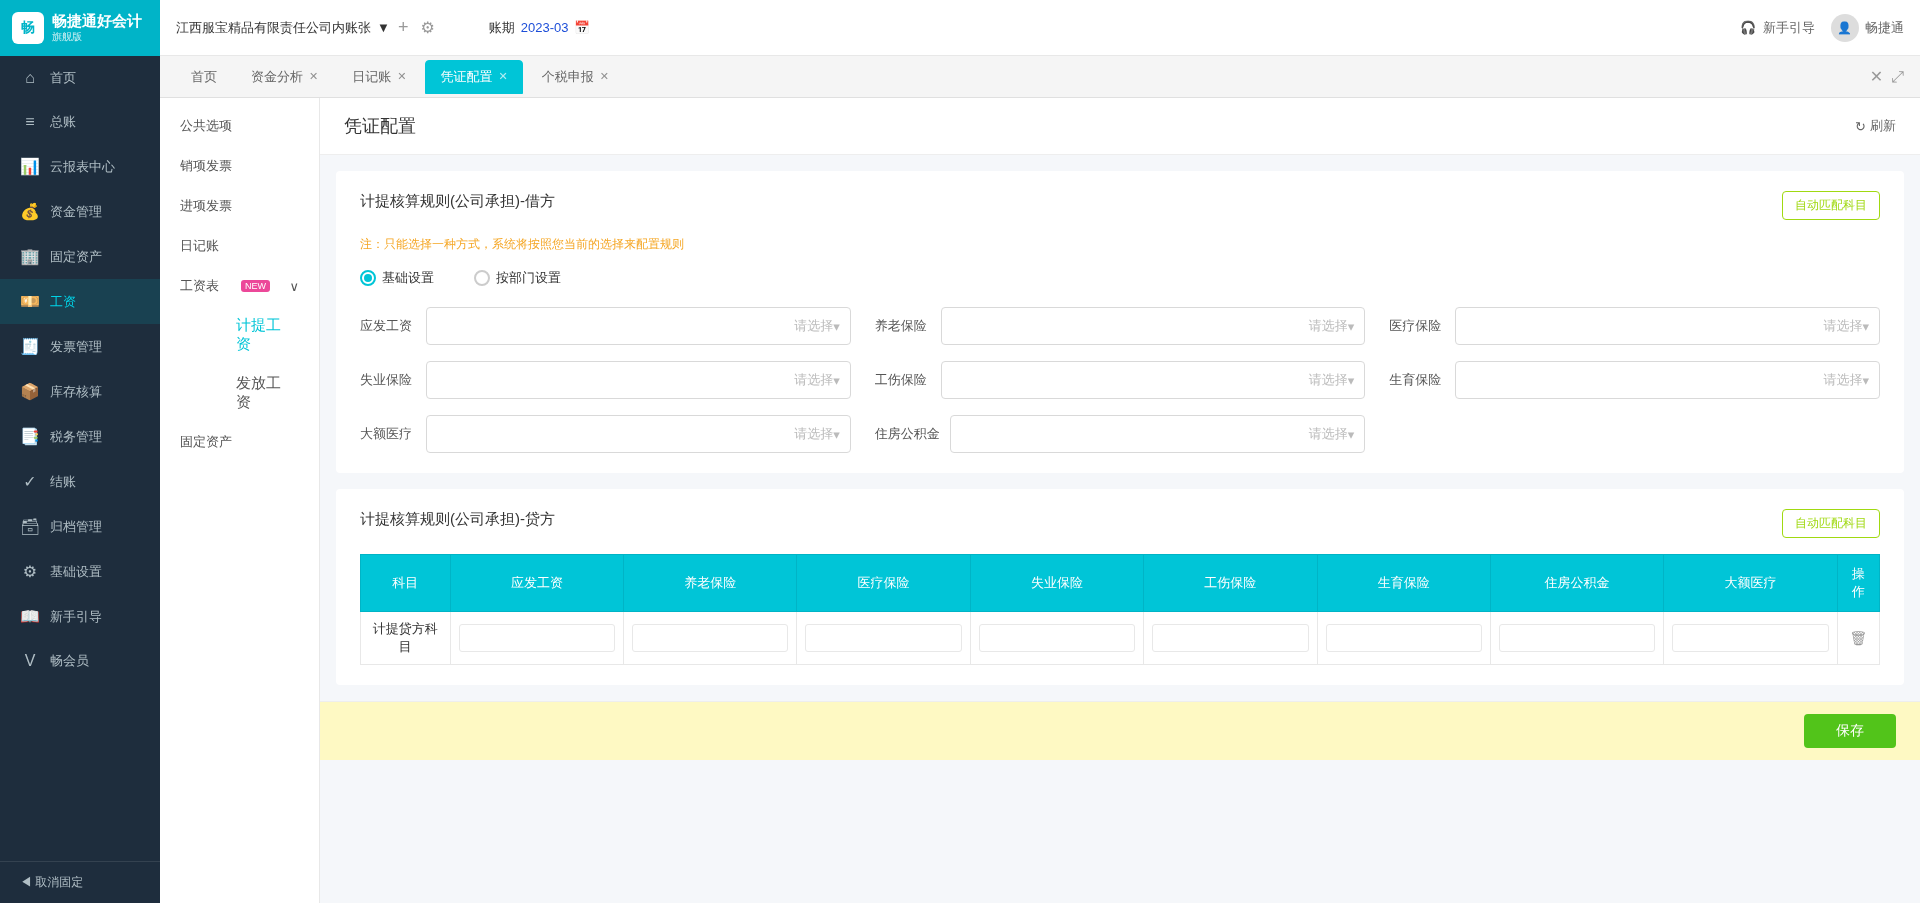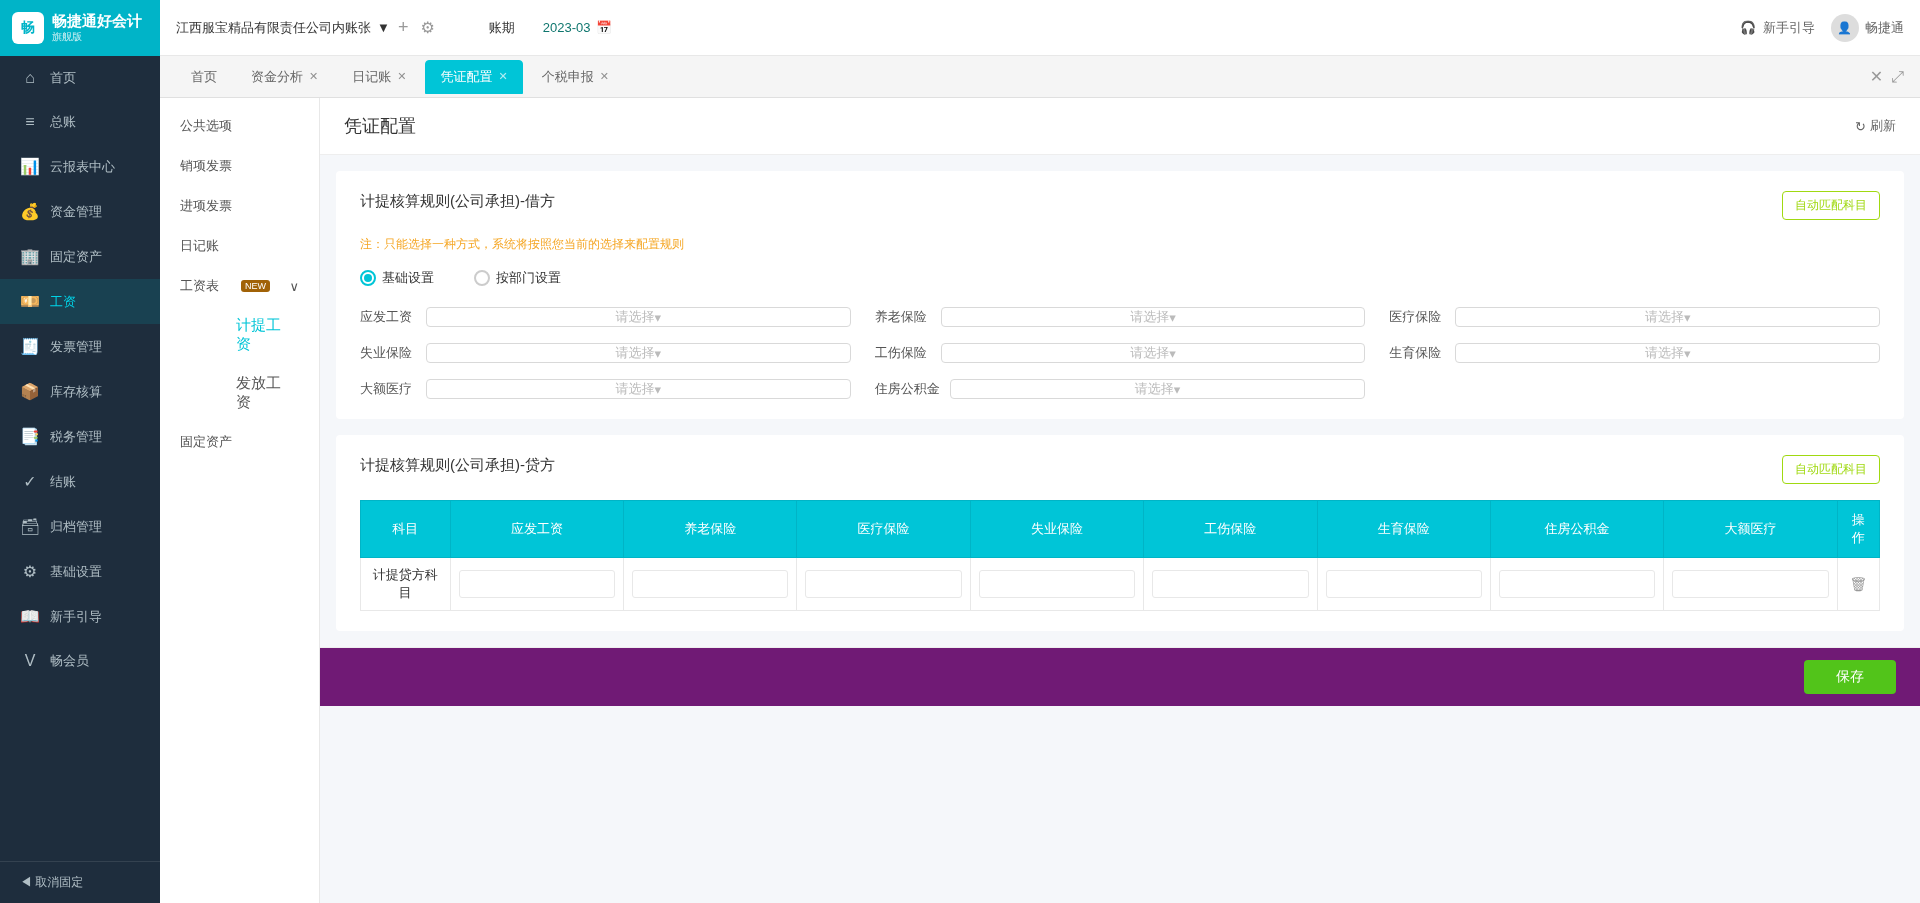--- a/index.html
+++ b/index.html
@@ -120,21 +120,21 @@
       display: flex; align-items: center; justify-content: space-between;
     }
     .left-nav-sub {
       padding: 10px 28px;
       color: #555;
       cursor: pointer;
       font-size: 15px;
       margin-left: 48px;
     }
     .left-nav-sub.active { color: #00c5d7; }
-    .new-badge { background: #a16207; color: white; font-size: 9px; padding: 1px 4px; border-radius: 3px; }
+    .new-badge { background: #ec4899; color: white; font-size: 9px; padding: 1px 4px; border-radius: 3px; }
 
     
     .main-content {
       flex: 1;
       overflow-y: auto;
       padding: 0;
       background: #f5f7fa;
     }
     .page-header {
       background: white;
@@ -181,24 +181,24 @@
       border-radius: 50%;
       background: #00c5d7;
     }
 
     
     .form-grid { display: grid; grid-template-columns: repeat(3, 1fr); gap: 16px 24px; }
     .form-field { display: flex; align-items: center; gap: 10px; }
     .form-label { font-size: 13px; color: #555; white-space: nowrap; min-width: 56px; }
     .form-select {
       flex: 1;
-      height: 20px;
+      height: 38px;
       border: 1px solid #d9d9d9;
       border-radius: 4px;
-      display: flex; align-items: center; justify-content: center;
+      display: flex; align-items: center; justify-content: flex-end;
       padding: 0 10px;
       color: #bbb;
       font-size: 13px;
       cursor: pointer;
       background: white;
     }
 
     
     .auto-match-btn {
       border: 1px solid #a0d911;
@@ -241,21 +241,21 @@
       border-radius: 3px;
       padding: 0 6px;
       font-size: 12px;
     }
     .delete-icon { color: #999; cursor: pointer; font-size: 14px; }
 
     
     .page-footer {
       position: sticky;
       bottom: 16px;
-      background: #701a75;
+      background: #fef9c3;
       padding: 12px 24px;
       display: flex;
       justify-content: flex-end;
       border-top: 1px solid #eee;
     }
     .save-btn {
       background: #52c41a;
       color: white;
       border: none;
       padding: 8px 32px;
@@ -344,21 +344,21 @@
     <div class="company-selector">
       <span>江西服宝精品有限责任公司内账张</span>
       <span>▼</span>
     </div>
     <div class="topbar-actions">
       <span style="font-size:18px; color:#999; cursor:pointer;">+</span>
       <span style="font-size:16px; color:#999; cursor:pointer;">⚙</span>
     </div>
     <div class="topbar-period">
       <span>账期</span>
-      <span style="color:#0f766e;margin-left:22px;">2023-03</span>
+      <span style="color:#1d4ed8;">2023-03</span>
       <span>📅</span>
     </div>
     <div class="topbar-right">
       <div class="topbar-service">
         <span>🎧</span>
         <span>新手引导</span>
       </div>
       <div class="topbar-user">
         <div class="user-avatar">
           <span>👤</span>

